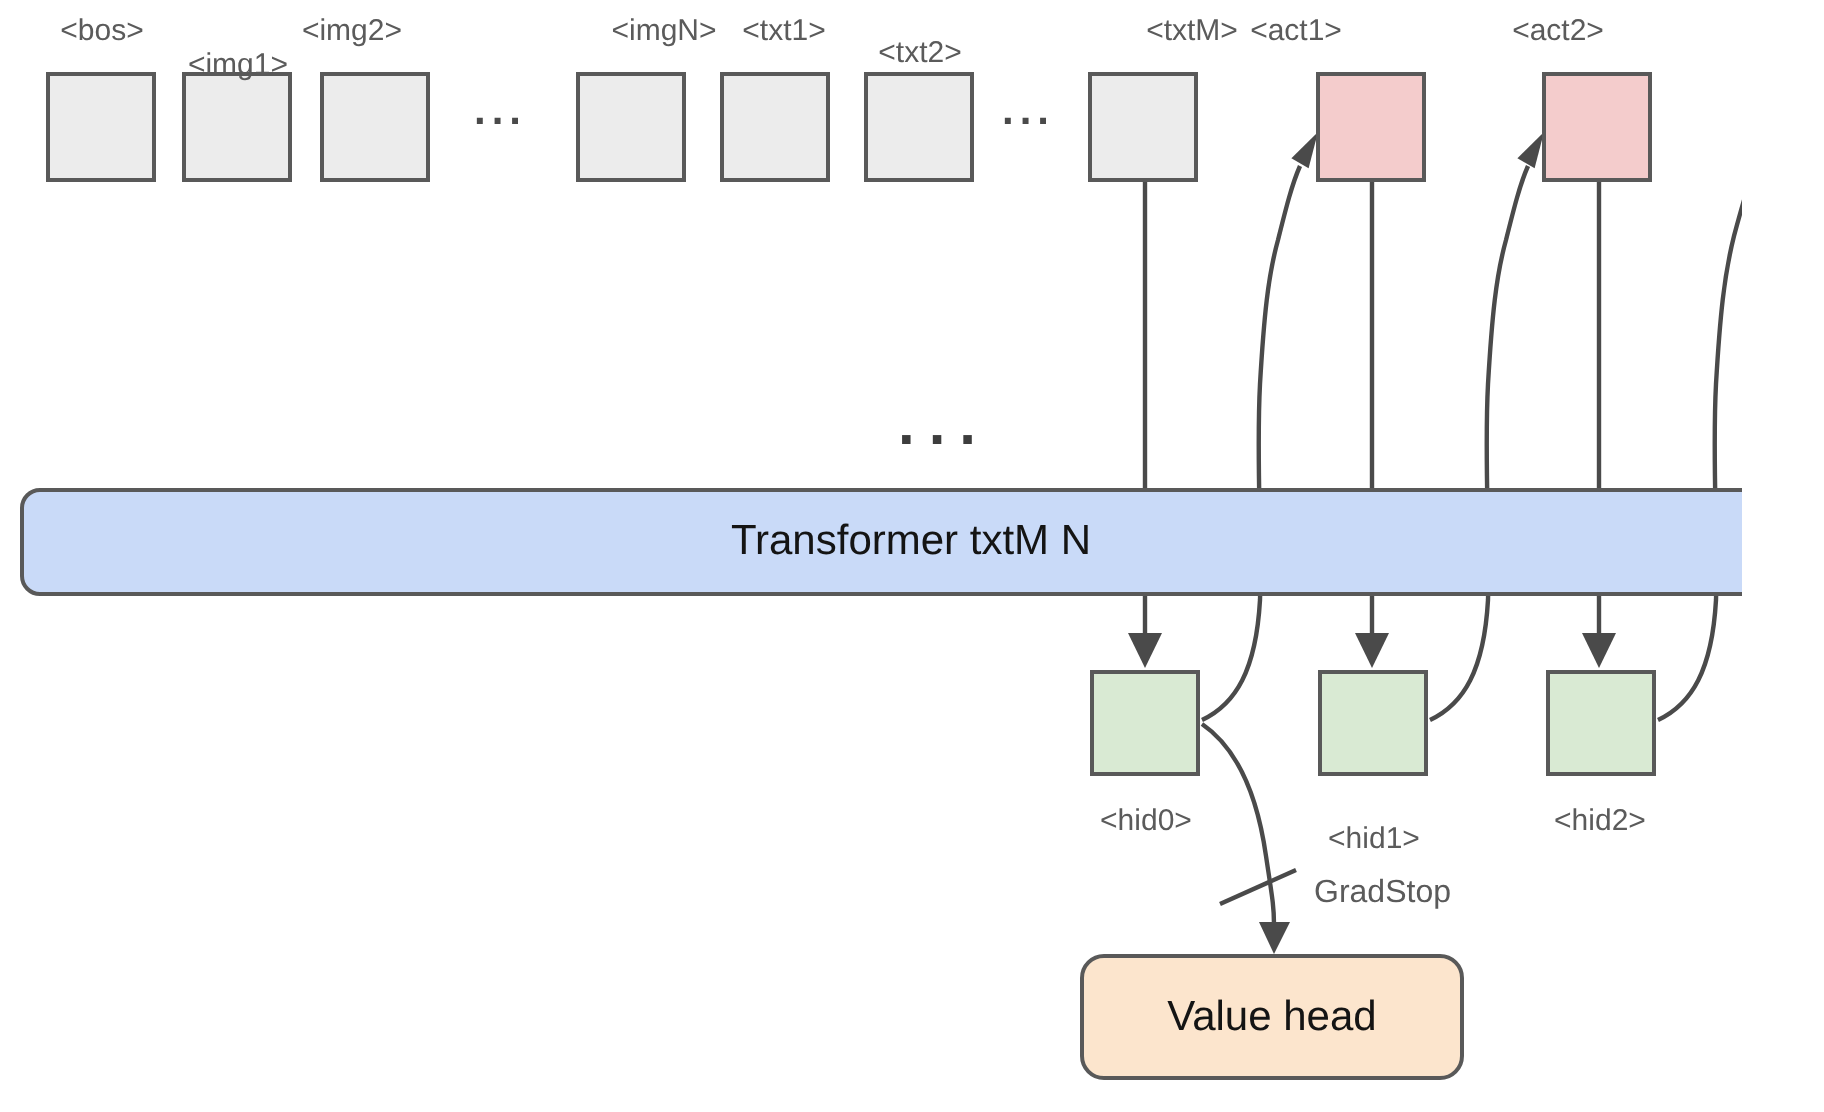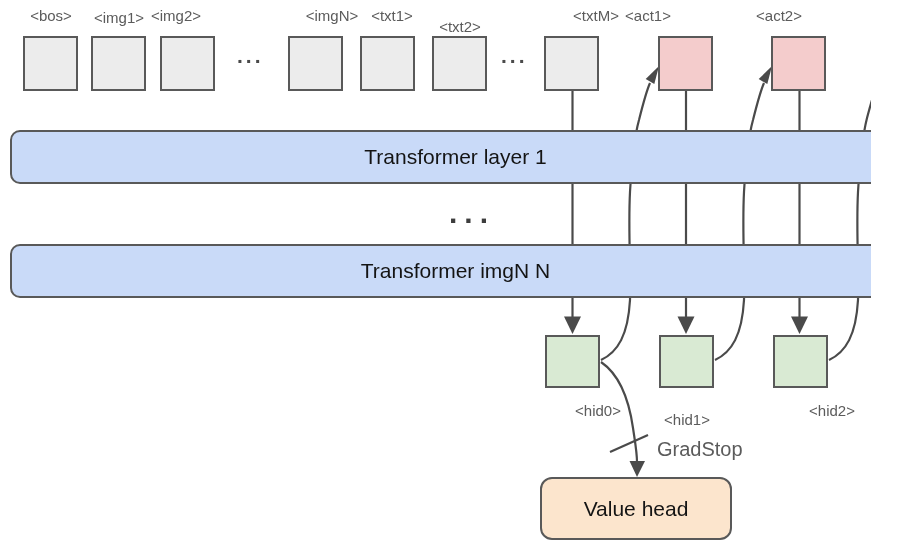--- a/index.html
+++ b/index.html
@@ -33,21 +33,21 @@
     font-size:21px;color:#141414;
   }
   .valuehead{
     position:absolute;z-index:2;left:540px;top:477px;width:192px;height:63px;
     background:#fce5cd;border:2.5px solid #595959;border-radius:12px;
     box-sizing:border-box;display:flex;align-items:center;justify-content:center;
     font-size:21px;color:#141414;
   }
   .gradstop{
     position:absolute;z-index:3;left:657px;top:438px;
-    font-size:20px;color:#5b5b5b;
+    font-size:16px;color:#5b5b5b;
   }
 </style>
 </head>
 <body>
 
 <div class="stage">
 
   <svg class="wires" width="912" height="556" viewBox="0 0 912 556">
     <g stroke="#4a4a4a" stroke-width="2.2" fill="none">
       <path d="M572.5 90 L572.5 318"></path>
@@ -64,21 +64,21 @@
       <polygon points="677.5,316.5 694.5,316.5 686,334"></polygon>
       <polygon points="791,316.5 808,316.5 799.5,334"></polygon>
       <polygon points="659,66 654.3,84.1 645.7,79.1"></polygon>
       <polygon points="772,66 767.3,84.1 758.7,79.1"></polygon>
       <polygon points="886,64 881.3,82.1 872.7,77.1"></polygon>
       <polygon points="629.5,461 645,461 637,477"></polygon>
     </g>
   </svg>
 
   <div class="lbl" style="left:11px;top:7px">&lt;bos&gt;</div>
-  <div class="lbl" style="left:79px;top:9px">&lt;img1&gt;</div>
+  <div class="lbl" style="left:79px;top:24px">&lt;img1&gt;</div>
   <div class="lbl" style="left:136px;top:7px">&lt;img2&gt;</div>
   <div class="lbl" style="left:292px;top:7px">&lt;imgN&gt;</div>
   <div class="lbl" style="left:352px;top:7px">&lt;txt1&gt;</div>
   <div class="lbl" style="left:420px;top:18px">&lt;txt2&gt;</div>
   <div class="lbl" style="left:556px;top:7px">&lt;txtM&gt;</div>
   <div class="lbl" style="left:608px;top:7px">&lt;act1&gt;</div>
   <div class="lbl" style="left:739px;top:7px">&lt;act2&gt;</div>
 
   <div class="box" style="left:23px;top:36px"></div>
   <div class="box" style="left:91px;top:36px"></div>
@@ -86,35 +86,32 @@
   <div class="box" style="left:288px;top:36px"></div>
   <div class="box" style="left:360px;top:36px"></div>
   <div class="box" style="left:432px;top:36px"></div>
   <div class="box" style="left:544px;top:36px"></div>
   <div class="box action" style="left:658px;top:36px"></div>
   <div class="box action" style="left:771px;top:36px"></div>
 
   <div class="dots" style="left:237px;top:44px">...</div>
   <div class="dots" style="left:501px;top:44px">...</div>
 
-  <div class="bar" style="top:130px">
-    <span>Transformer layer 1</span>
-  </div>
   <div class="dots-mid" style="left:449px;top:196px">...</div>
   <div class="bar" style="top:244px">
-    <span>Transformer imgN N</span>
+    <span>Transformer txtM N</span>
   </div>
 
   <div class="box hiddenstate" style="left:545px;top:335px"></div>
   <div class="box hiddenstate" style="left:659px;top:335px"></div>
   <div class="box hiddenstate" style="left:773px;top:335px"></div>
 
-  <div class="lbl" style="left:558px;top:402px">&lt;hid0&gt;</div>
+  <div class="lbl" style="left:533px;top:402px">&lt;hid0&gt;</div>
   <div class="lbl" style="left:647px;top:411px">&lt;hid1&gt;</div>
-  <div class="lbl" style="left:792px;top:402px">&lt;hid2&gt;</div>
+  <div class="lbl" style="left:760px;top:402px">&lt;hid2&gt;</div>
 
   <div class="gradstop">GradStop</div>
 
   <div class="valuehead">
     <span>Value head</span>
   </div>
 
 </div>
 
 </body></html>

